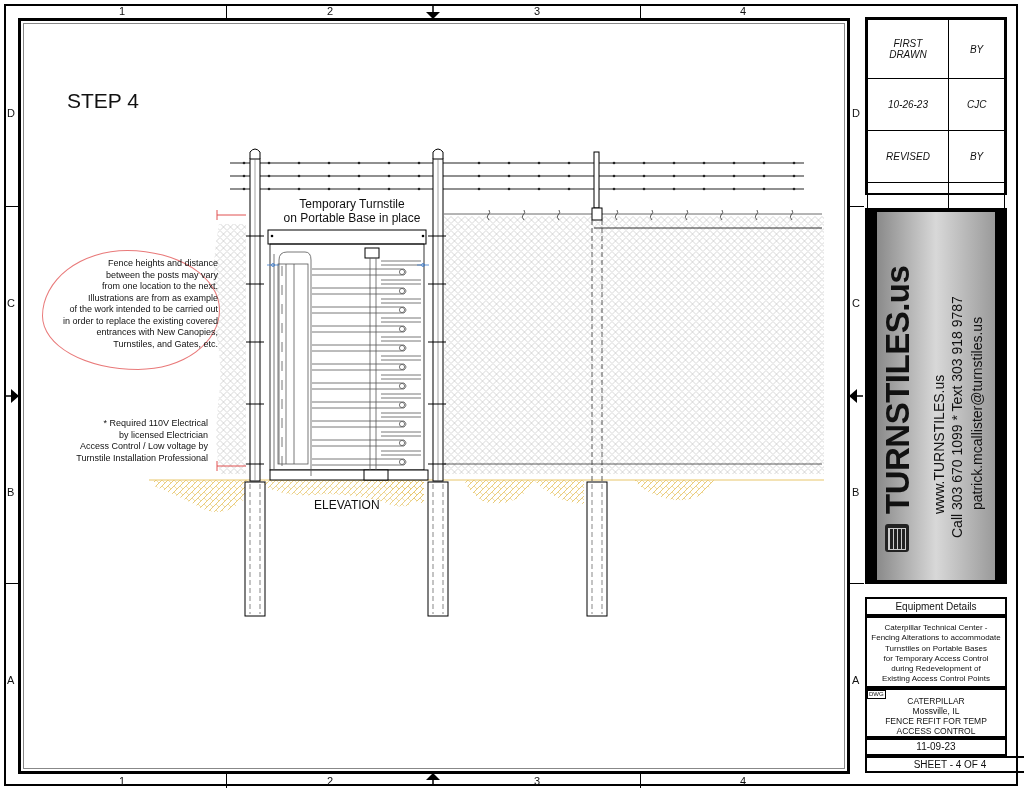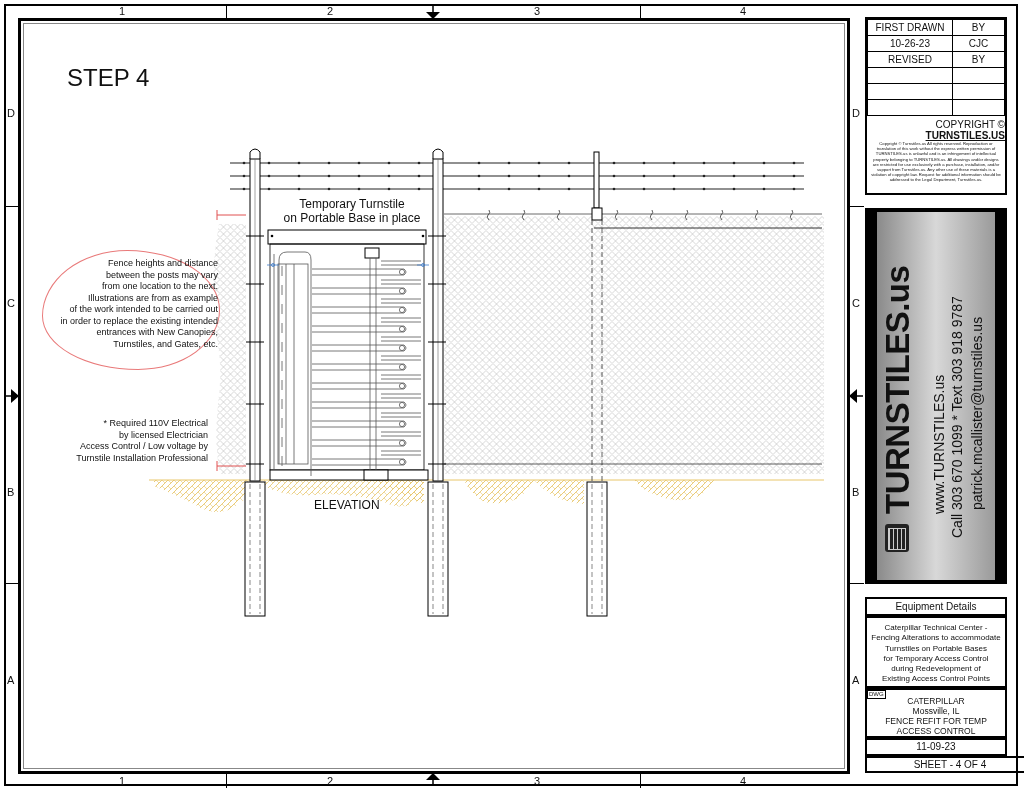--- a/index.html
+++ b/index.html
@@ -6,21 +6,21 @@
   body{width:1024px;height:792px;position:relative;overflow:hidden;font-family:"Liberation Sans",sans-serif;color:#111;}
   .abs{position:absolute;}
   .outer-border{left:4px;top:4px;width:1014px;height:782px;border:2px solid #000;box-sizing:border-box;}
   .inner-border{left:18px;top:18px;width:832px;height:756px;border:3px solid #000;box-sizing:border-box;}
   .inner-border2{left:23px;top:23px;width:822px;height:746px;border:1px solid #888;box-sizing:border-box;}
   .zone-label{font-size:11px;color:#111;}
   .tick-v{width:1px;height:14px;background:#000;}
   .tick-h{width:14px;height:1px;background:#000;}
   .tb-box{border:2px solid #000;box-sizing:border-box;background:#fff;}
   .tb-table{border-collapse:collapse;width:100%;}
-  .tb-table td{border:1.5px solid #000;height:15px;font-size:10px;text-align:center;padding:0;}
+  .tb-table td{border:1.5px solid #000;height:15px;font-size:10px;text-align:center;padding:18px;font-style:italic;}
   .copyright-head{font-size:10px;text-align:right;margin-top:3px;}
   .copyright-head b{text-decoration:underline;}
   .copyright-body{font-size:4.2px;line-height:5.2px;text-align:center;padding:0 3px;}
   .banner{background:#000;}
   .banner-inner{background:linear-gradient(90deg,#8a8a8a,#d8d8d8 50%,#9a9a9a);}
   .vert-text{transform:rotate(-90deg);transform-origin:left top;white-space:nowrap;}
   .cloud{border:1.2px solid #e97a7a;border-radius:48% 52% 46% 54% / 55% 50% 50% 45%;background:#fff;}
   .note{font-size:9px;text-align:right;line-height:11.5px;}
   .equip-cell{border:2px solid #000;box-sizing:border-box;text-align:center;font-size:10px;}
 </style>
@@ -68,21 +68,21 @@
 <div class="abs zone-label" style="left:852px;top:297px;">C</div>
 <div class="abs zone-label" style="left:852px;top:486px;">B</div>
 <div class="abs zone-label" style="left:852px;top:674px;">A</div>
 <div class="abs tick-h" style="left:850px;top:206px;"></div>
 <div class="abs tick-h" style="left:850px;top:583px;"></div>
 <svg class="abs" style="left:849px;top:388px;" width="14" height="16">
     <polygon points="8,1 8,15 0,8" fill="#000"></polygon>
     <line x1="8" y1="8" x2="14" y2="8" stroke="#000" stroke-width="1.5"></line>
   </svg>
 
-<div class="abs" style="left:67px;top:64px;font-size:24px;">STEP 4</div>
+<div class="abs" style="left:67px;top:89px;font-size:21px;">STEP 4</div>
 
 <svg class="abs" style="left:24px;top:24px;" width="820" height="744">
   <defs>
     <pattern id="chain" width="7" height="7" patternUnits="userSpaceOnUse">
       <path d="M0 3.5 L3.5 0 L7 3.5 L3.5 7 Z" fill="none" stroke="#bbb" stroke-width="0.6"></path>
     </pattern>
     <pattern id="soil" width="6" height="6" patternUnits="userSpaceOnUse">
       <path d="M0 6 L6 0 M-1 1 L1 -1 M5 7 L7 5" stroke="#e8c66a" stroke-width="0.9"></path>
       <path d="M0 0 L3 3" stroke="#e8c66a" stroke-width="0.6"></path>
     </pattern>
@@ -248,21 +248,21 @@
   <div>on Portable Base in place</div>
 </div>
 
 <div class="abs cloud" style="left:42px;top:250px;width:176px;height:118px;"></div>
 <div class="abs note" style="left:42px;top:258px;width:176px;">
   <div>Fence heights and distance</div>
   <div>between the posts may vary</div>
   <div>from one location to the next.</div>
   <div>Illustrations are from as example</div>
   <div>of the work intended to be carried out</div>
-  <div>in order to replace the existing intended</div>
+  <div>in order to replace the existing covered</div>
   <div>entrances with New Canopies,</div>
   <div>Turnstiles, and Gates, etc.</div>
 </div>
 
 <div class="abs note" style="left:58px;top:418px;width:150px;">
   <div>*   Required 110V Electrical</div>
   <div>by licensed Electrician</div>
   <div>Access Control / Low voltage by</div>
   <div>Turnstile Installation Professional</div>
 </div>

